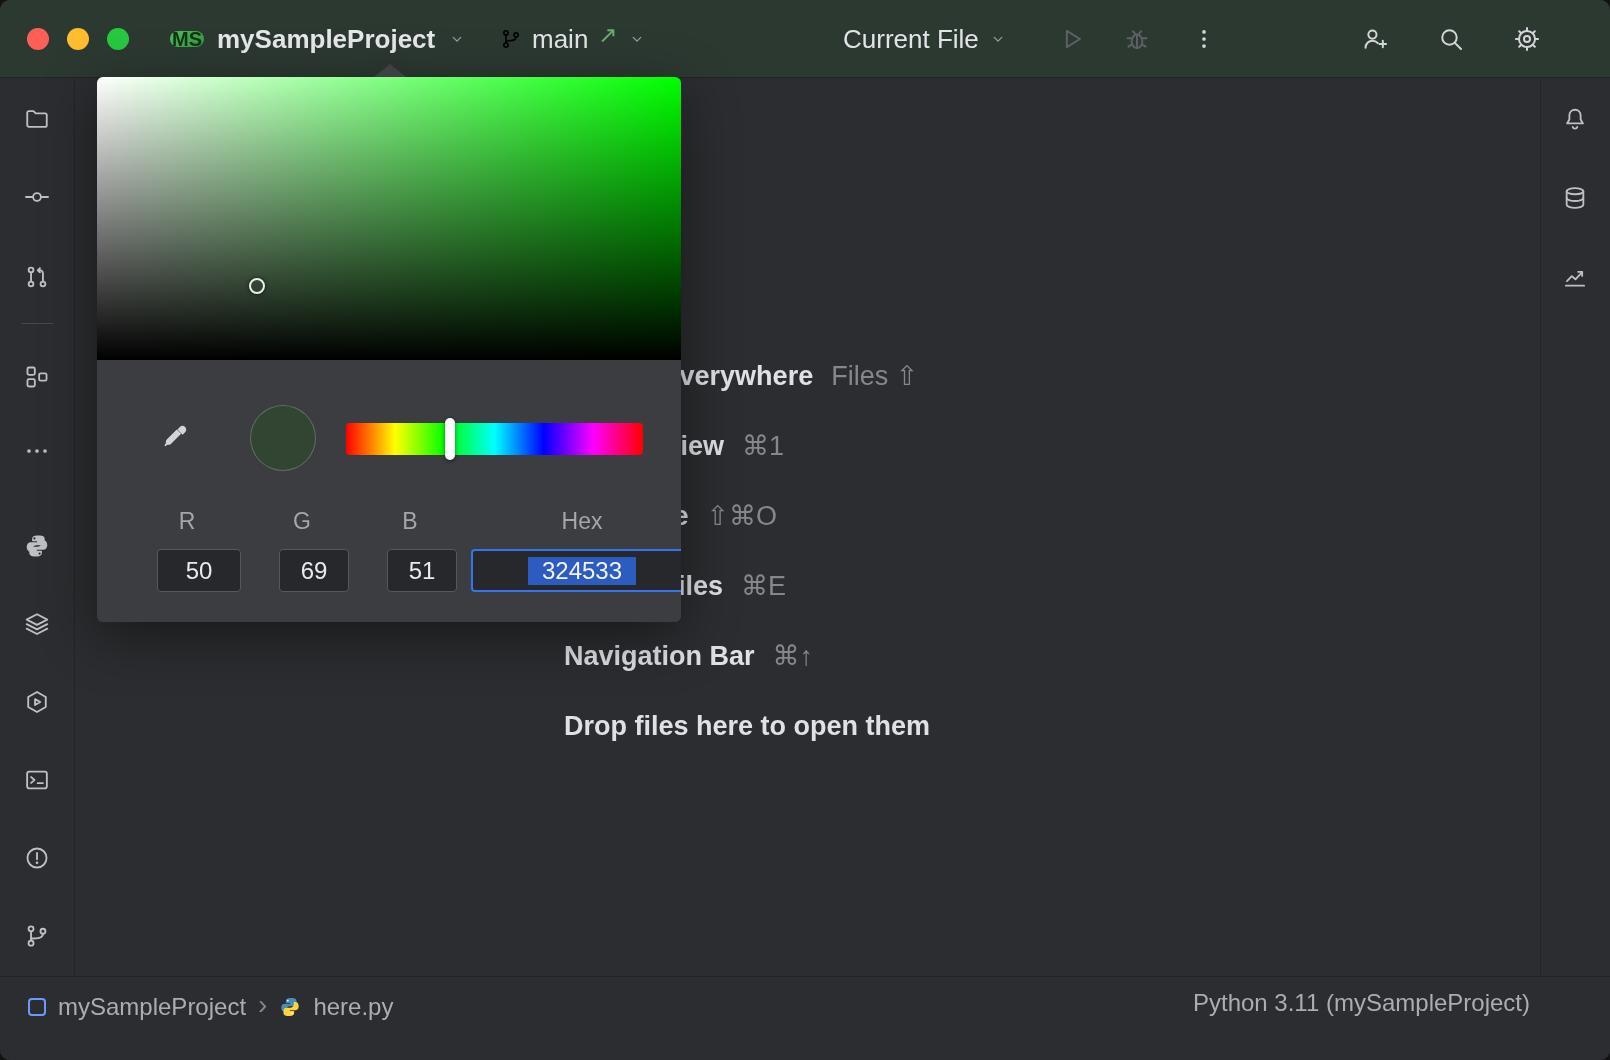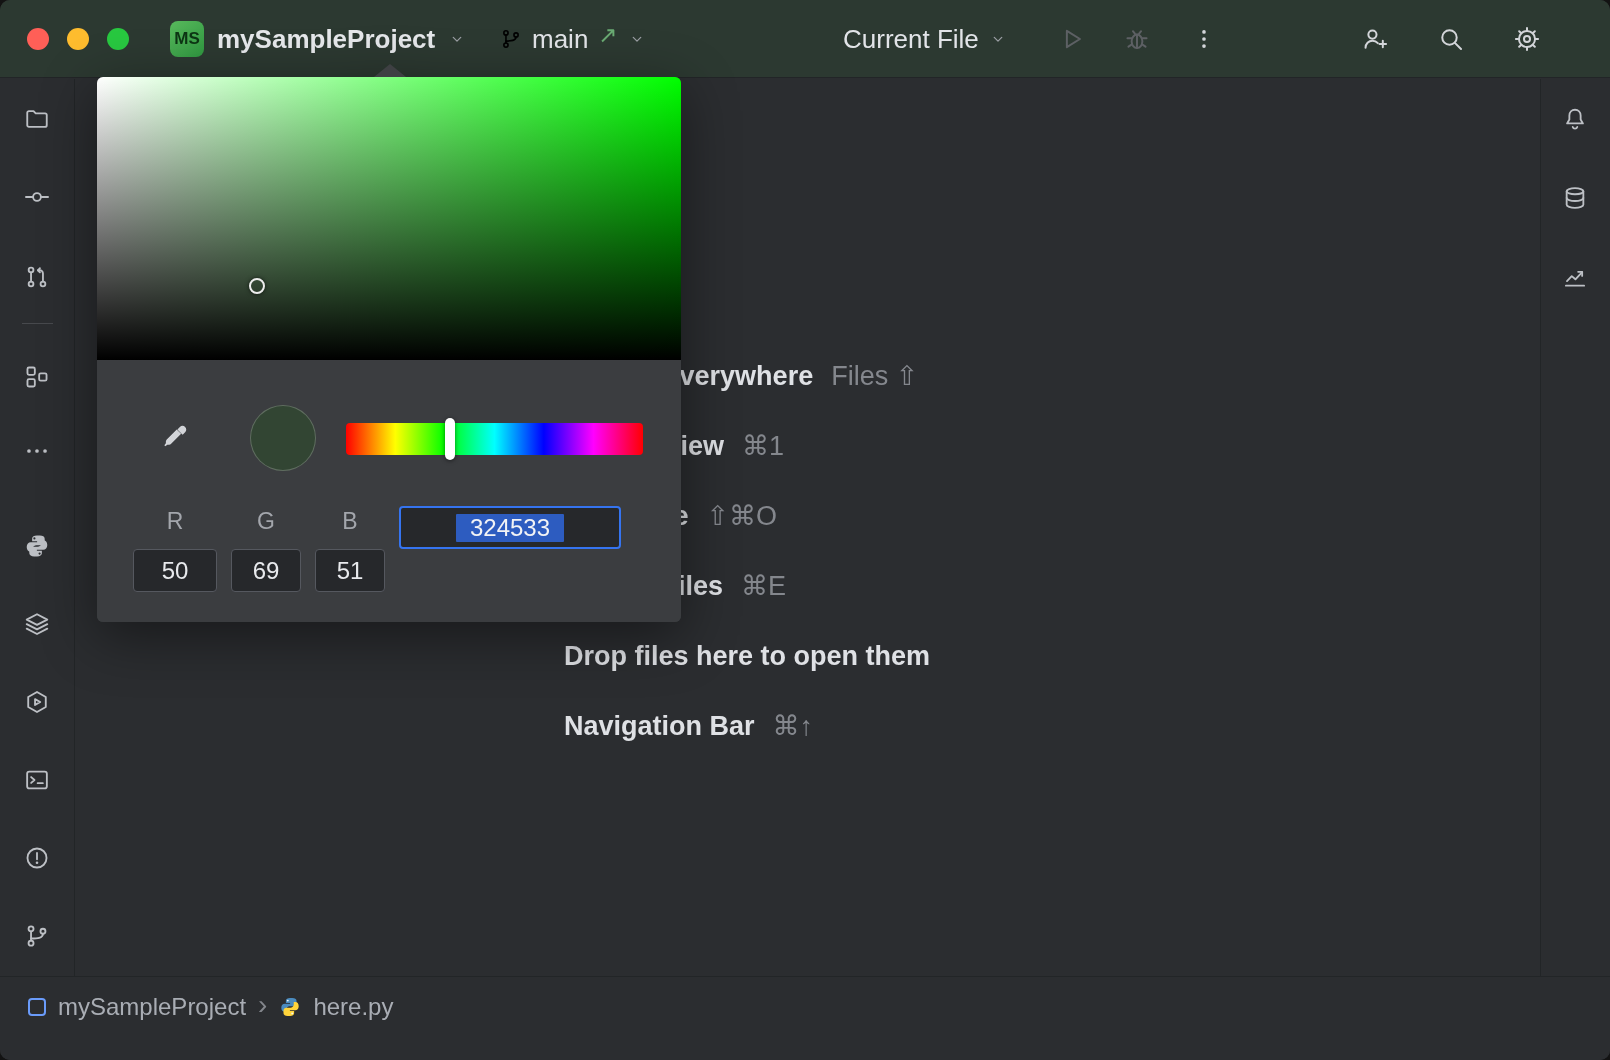--- a/index.html
+++ b/index.html
@@ -5,22 +5,22 @@
   * { margin:0; padding:0; box-sizing:border-box; }
   html,body { background:#131313; font-family:"Liberation Sans","DejaVu Sans",sans-serif; }
   .window { position:relative; width:1610px; height:1060px; background:#2b2d30; border-radius:10px; overflow:hidden; }
 
   
   .titlebar { position:absolute; top:0; left:0; right:0; height:78px; background:#2c3931; border-bottom:1px solid #222527; }
   .tb { position:absolute; top:0; height:78px; display:flex; align-items:center; }
   .traffic { left:27px; gap:18px; }
   .dot { width:22px; height:22px; border-radius:50%; }
   .dot.red { background:#ff5f57; } .dot.yellow { background:#febc2e; } .dot.green { background:#28c840; }
-  .badge { width:34px; height:36px; border-radius:8px; background:linear-gradient(140deg,#58b95c,#2f9740);
-           color:#0d3514; font-size:17px; font-weight:700; display:flex; align-items:center; justify-content:center; }
+  .badge { width:34px; height:16px; border-radius:8px; background:linear-gradient(140deg,#58b95c,#2f9740);
+           color:#0d3514; font-size:20px; font-weight:700; display:flex; align-items:center; justify-content:center; }
   .tb-project { left:170px; gap:13px; cursor:default; }
   .proj-name { color:#e6e8eb; font-size:26px; font-weight:700; }
   .tb-branch { left:500px; gap:10px; }
   .branch-name { color:#e2e4e8; font-size:26px; }
   .in-arrow { color:#6aab73; font-size:23px; transform:translateY(-4px); }
   .tb-runcfg { left:843px; gap:10px; }
   .runcfg-label { color:#e2e4e8; font-size:26px; }
   .tb-btn { position:absolute; top:16px; width:46px; height:46px; display:flex; align-items:center; justify-content:center; border-radius:8px; }
   .dim { color:#5d6064; } .lit { color:#d3d5d9; }
 
@@ -63,21 +63,21 @@
   .eyedrop { position:absolute; left:52px; top:51px; width:52px; height:52px; background:transparent; border:none;
              display:flex; align-items:center; justify-content:center; color:#d2d4d8; }
   .swatch { position:absolute; left:153px; top:45px; width:66px; height:66px; border-radius:50%; border:1px solid rgba(255,255,255,.22); }
   .hue { position:absolute; left:249px; top:63px; width:297px; height:32px; border-radius:4px;
          background:linear-gradient(to right,#ff0000 0%,#ffff00 16.6%,#00ff00 33.3%,#00ffff 50%,#0000ff 66.6%,#ff00ff 83.3%,#ff0000 100%); }
   .hue-handle { position:absolute; top:-5px; width:10px; height:42px; background:#ffffff; border-radius:5px; box-shadow:0 1px 4px rgba(0,0,0,.5); }
   .fields { position:absolute; left:36px; top:146px; display:flex; gap:14px; }
   .field { display:flex; flex-direction:column; }
   .field-label { height:34px; line-height:30px; text-align:center; color:#a3a6ac; font-size:23px; margin-bottom:9px; }
   .num { width:84px; height:43px; background:#26282b; border:1px solid #55585f; border-radius:4px;
-         color:#e8eaed; font-size:24px; text-align:center; font-family:inherit; outline:none; }
+         color:#e8eaed; font-size:24px; text-align:center; font-family:inherit; outline:none;margin-left:24px; }
   .num.w83 { width:70px; }
   .hexbox { width:222px; height:43px; background:#26282b; border:2px solid #3574f0; border-radius:4px;
             display:flex; align-items:center; justify-content:center; font-size:24px; color:#f2f3f5; }
   .hexsel { background:#2d5cc0; padding:0 14px; border-radius:1px; }
 </style>
 </head>
 <body>
 
 <div class="window">
 
@@ -278,25 +278,25 @@
       </div>
       <div class="tip-line">
         <span class="tip-label">Go to File</span>
         <span class="tip-short">⇧⌘O</span>
       </div>
       <div class="tip-line">
         <span class="tip-label">Recent Files</span>
         <span class="tip-short">⌘E</span>
       </div>
       <div class="tip-line">
-        <span class="tip-label">Drop files here to open them</span>
-      </div>
-      <div class="tip-line">
         <span class="tip-label">Navigation Bar</span>
         <span class="tip-short">⌘↑</span>
+      </div>
+      <div class="tip-line">
+        <span class="tip-label">Drop files here to open them</span>
       </div>
     </div>
   </div>
 
   <div class="popup">
     <div class="popup-arrow"></div>
     <div class="popup-box">
       <div class="sat" style="background:linear-gradient(to top,#000000,rgba(0,0,0,0)),linear-gradient(to right,#ffffff,#00ff00)">
         <div class="sat-cursor" style="left:152px;top:201px"></div>
       </div>
@@ -318,20 +318,21 @@
           </div>
           <div class="field">
             <span class="field-label">G</span>
             <input class="num w83" type="text" value="69" style="">
           </div>
           <div class="field">
             <span class="field-label">B</span>
             <input class="num w83" type="text" value="51" style="">
           </div>
           <div class="field">
+            <span class="field-label">Hex</span>
             <div class="hexbox">
               <span class="hexsel">324533</span>
             </div>
           </div>
         </div>
       </div>
     </div>
   </div>
 
   <div class="statusbar">
@@ -340,15 +341,16 @@
       <span>mySampleProject</span>
       <span class="crumb-sep">›</span>
       <svg class="ic i22" viewBox="0 0 24 24" style="stroke:none">
         <path fill="#4b8bbe" d="M11.9 2.3c-2.6 0-4.4 1.1-4.4 2.9v2.4h4.6v.9H6.2c-2 0-3.7 1.6-3.7 4.4 0 2.8 1.6 4.5 3.6 4.5h1.8v-2.6c0-2 1.7-3.5 3.8-3.5h4.3c1.7 0 3.1-1.4 3.1-3.1V5.2c0-1.8-1.9-2.9-4.4-2.9h-2.8z"></path>
         <path fill="#ffd43b" transform="rotate(180 12 12)" d="M11.9 2.3c-2.6 0-4.4 1.1-4.4 2.9v2.4h4.6v.9H6.2c-2 0-3.7 1.6-3.7 4.4 0 2.8 1.6 4.5 3.6 4.5h1.8v-2.6c0-2 1.7-3.5 3.8-3.5h4.3c1.7 0 3.1-1.4 3.1-3.1V5.2c0-1.8-1.9-2.9-4.4-2.9h-2.8z"></path>
         <circle cx="9.6" cy="5" r="1" fill="#eef6fb"></circle>
           <circle cx="14.4" cy="19" r="1" fill="#eef6fb"></circle>
       </svg>
       <span>here.py</span>
     </div>
+    <div>Python 3.11 (mySampleProject)</div>
   </div>
 
 </div>
 
 </body></html>

